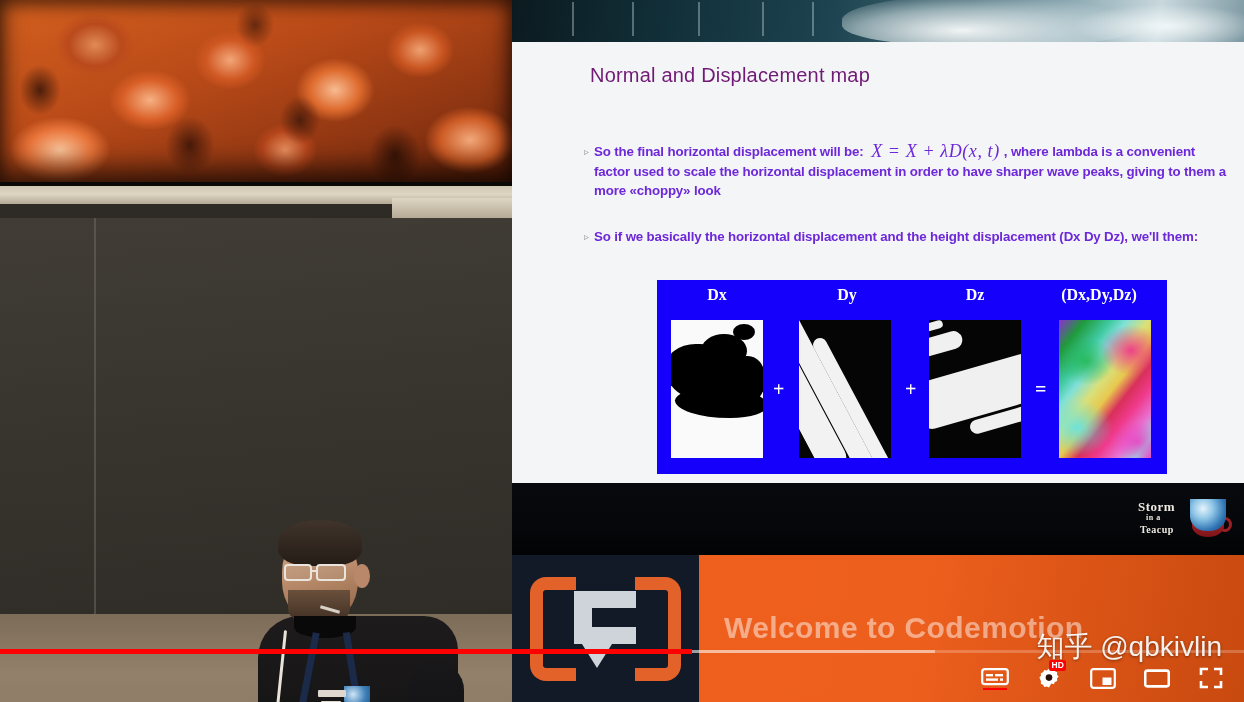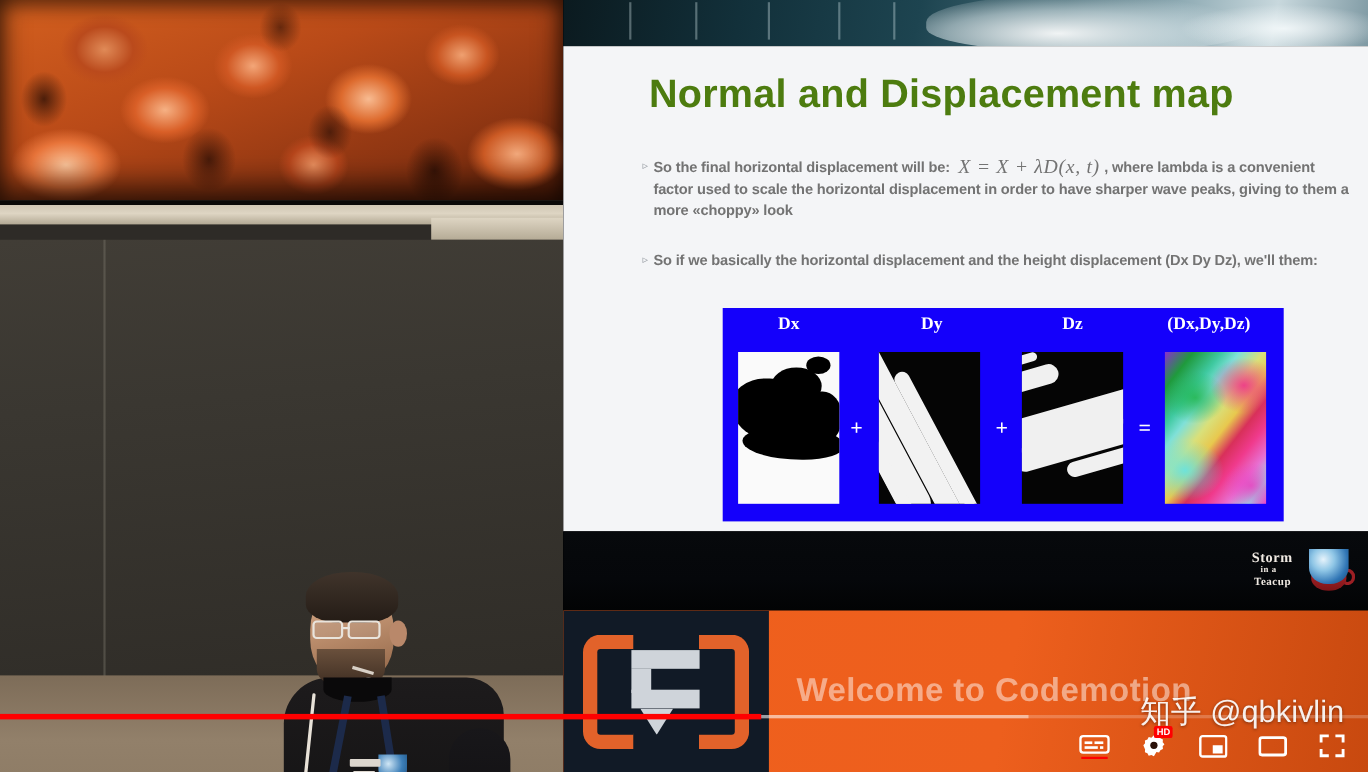--- a/index.html
+++ b/index.html
@@ -86,26 +86,26 @@
   .slide-pane { position:absolute; left:512px; top:0; width:732px; height:702px; overflow:hidden; background:#000; }
   .wave-top { position:absolute; left:0; top:0; width:732px; height:42px; overflow:hidden;
         background:linear-gradient(100deg,#0b1a1f 0%,#12303a 22%,#1d4450 44%,#486d78 62%,#8fabb4 76%,#c8d8dd 88%,#7e99a3 100%); }
   .wave-foam { position:absolute; left:330px; top:-6px; width:300px; height:52px; border-radius:50% 50% 40% 40%;
         background:radial-gradient(ellipse at 40% 70%, rgba(255,255,255,.92) 0%, rgba(230,240,243,.55) 40%, rgba(190,212,220,0) 72%); }
   .wave-foam2 { position:absolute; left:560px; top:4px; width:190px; height:44px;
         background:radial-gradient(ellipse at 50% 50%, rgba(248,252,253,.85) 0%, rgba(210,228,233,0) 70%); }
   .wave-streak { position:absolute; top:2px; width:2px; height:34px; background:rgba(222,238,242,.35); }
 
   .slide-body { position:absolute; left:0; top:42px; width:732px; height:441px; background:#f4f5f7; }
-  .slide-title { position:absolute; left:78px; top:22px; font-size:36px; color:#4d7c0f; letter-spacing:.2px;
-        font-family:"Liberation Sans", sans-serif; font-weight:700; }
+  .slide-title { position:absolute; left:78px; top:22px; font-size:20px; color:#701a75; letter-spacing:.2px;
+        font-family:"Liberation Sans", sans-serif; font-weight:400; }
   .bullets { position:absolute; left:72px; top:100px; width:648px; }
   .bullet { display:flex; gap:5px; margin-bottom:16px; }
   .bmark { color:#9aa0a6; font-size:10px; line-height:20px; flex:0 0 auto; }
-  .btext { font-size:13.3px; line-height:19.5px; color:#737373; font-weight:600;
+  .btext { font-size:13.3px; line-height:19.5px; color:#6d28d9; font-weight:600;
         font-family:"Liberation Sans", sans-serif; letter-spacing:-.15px; }
   .btext .eq { font-family:"Liberation Serif", serif; font-size:18px; font-weight:400; font-style:italic;
         letter-spacing:.6px; padding:0 4px; vertical-align:-1px; }
   .btext b { font-weight:700; }
 
   .figure { position:absolute; left:145px; top:238px; width:510px; height:194px; background:#1400fb; }
   .fig-labels { position:absolute; left:0; top:6px; width:510px; height:26px; }
   .fig-lab { position:absolute; color:#fff; font-weight:700; font-size:16px; text-align:center;
         font-family:"Liberation Serif", serif; }
   .tex { position:absolute; top:40px; width:92px; height:138px; background:#000; overflow:hidden; }

